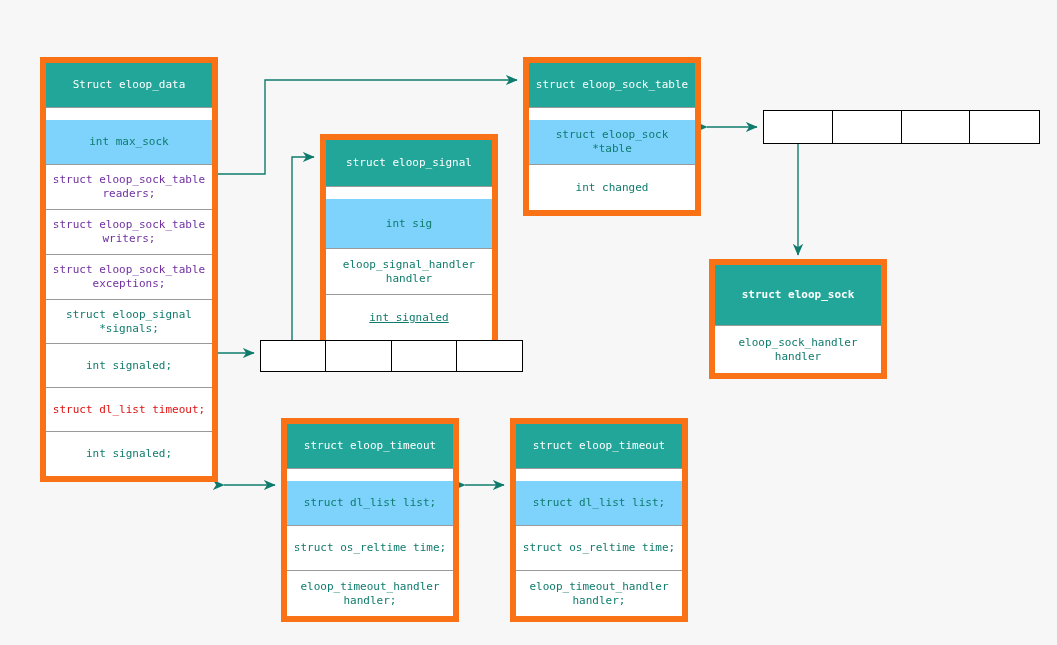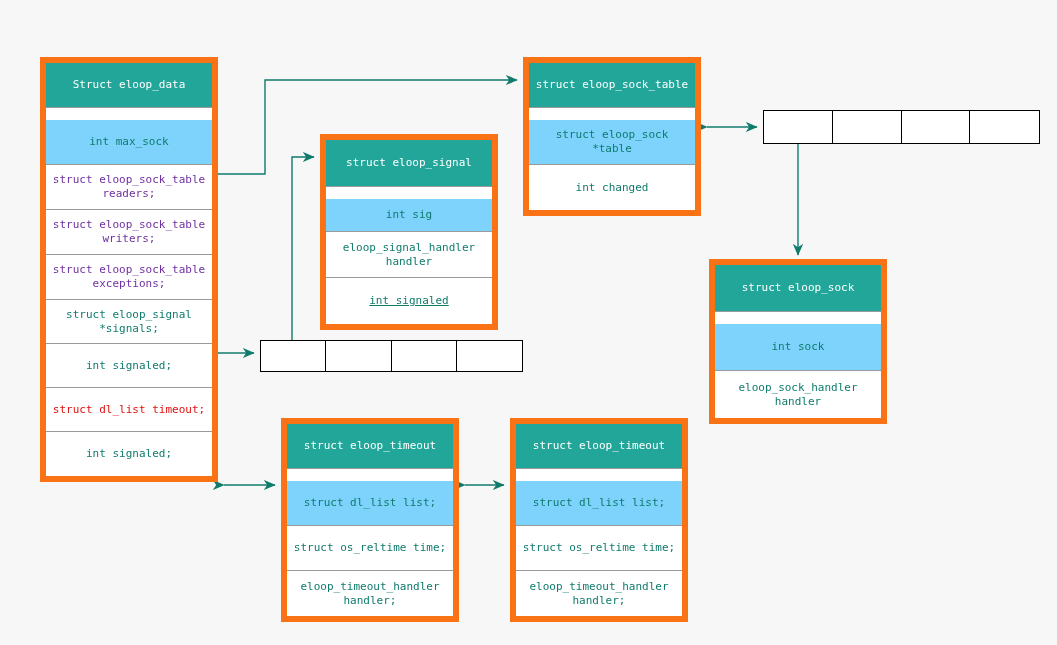--- a/index.html
+++ b/index.html
@@ -118,28 +118,27 @@
       <div class="row red" style="height: 44px;">struct dl_list timeout;</div>
       <div class="row" style="height: 44px;">int signaled;</div>
     </div>
   <div class="struct" style="left: 523px; top: 57px; width: 178px;">
       <div class="row header" style="height: 45px;">struct eloop_sock_table</div>
       <div class="row sub" style="height: 45px;">struct eloop_sock *table</div>
       <div class="row" style="height: 45px;">int changed</div>
     </div>
   <div class="struct" style="left: 320px; top: 134px; width: 178px;">
       <div class="row header" style="height: 47px;">struct eloop_signal</div>
-      <div class="row sub" style="height: 33px;">int sig</div>
+      <div class="row sub" style="height: 50px;">int sig</div>
       <div class="row" style="height: 46px;">eloop_signal_handler
 handler</div>
       <div class="row" style="height: 46px; text-decoration: underline;">int signaled</div>
     </div>
   <div class="struct" style="left: 709px; top: 259px; width: 178px;">
-      <div class="row header" style="height: 47px;">struct eloop_sock</div>
-      <div class="row sub" style="height: 47px;">int sock</div>
+      <div class="row header" style="height: 61px; font-weight: bold;">struct eloop_sock</div>
       <div class="row" style="height: 47px;">eloop_sock_handler
 handler</div>
     </div>
   <div class="struct" style="left: 281px; top: 418px; width: 178px;">
       <div class="row header" style="height: 45px;">struct eloop_timeout</div>
       <div class="row sub" style="height: 45px;">struct dl_list list;</div>
       <div class="row" style="height: 45px;">struct os_reltime time;</div>
       <div class="row" style="height: 45px;">eloop_timeout_handler
 handler;</div>
     </div>

